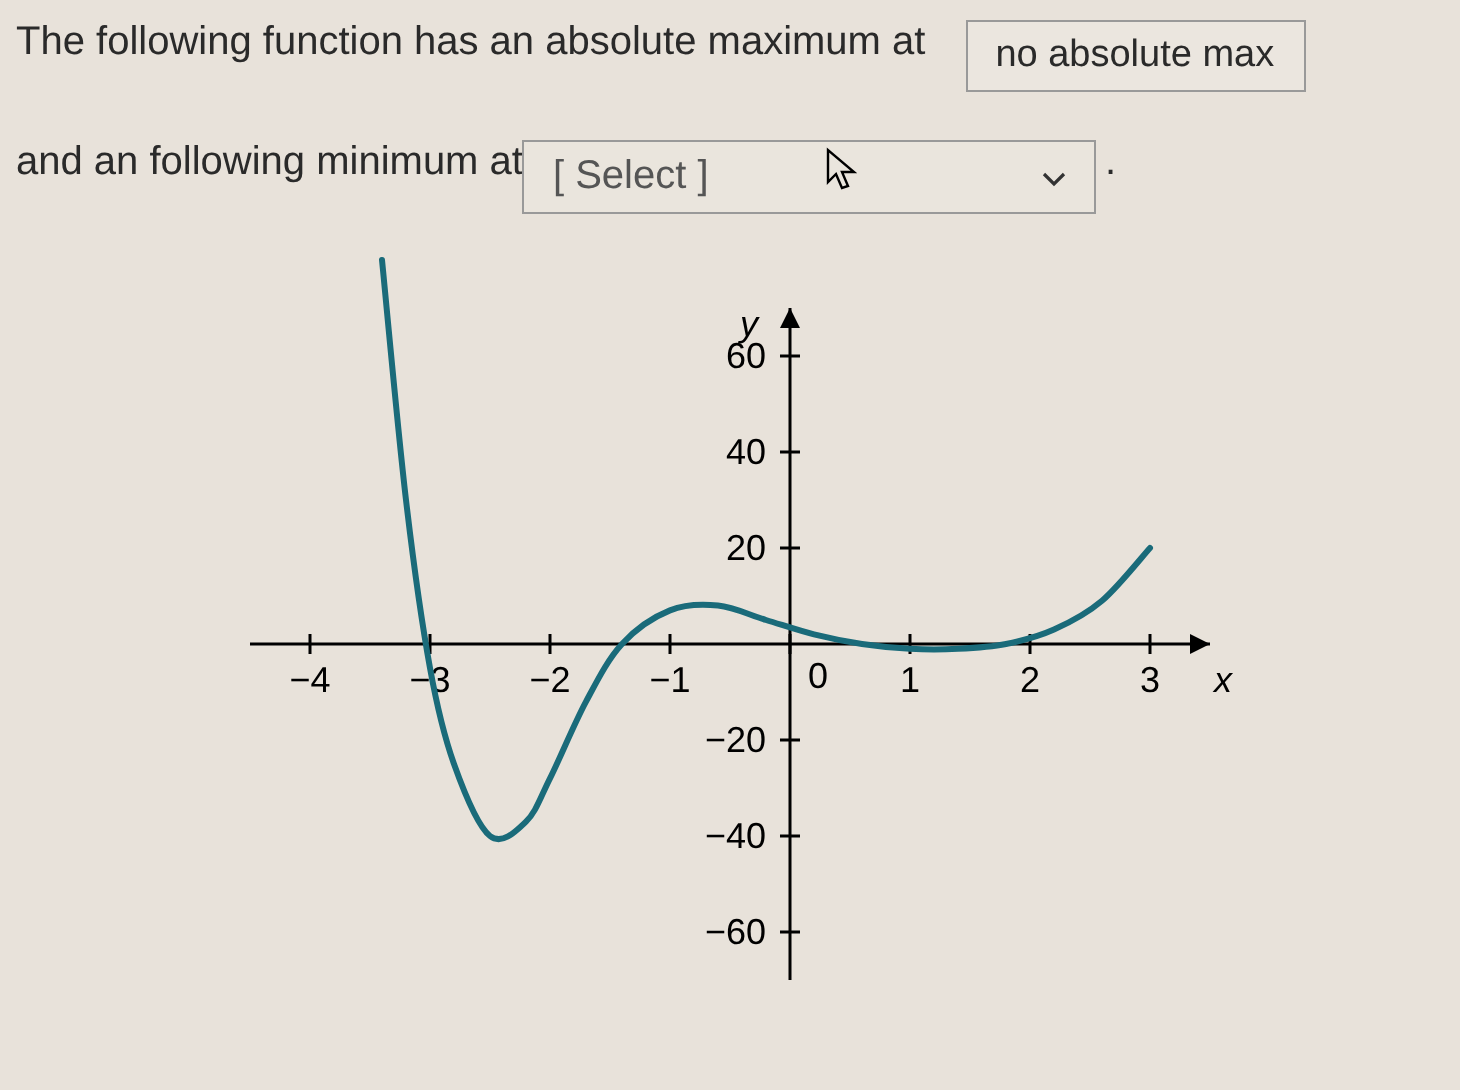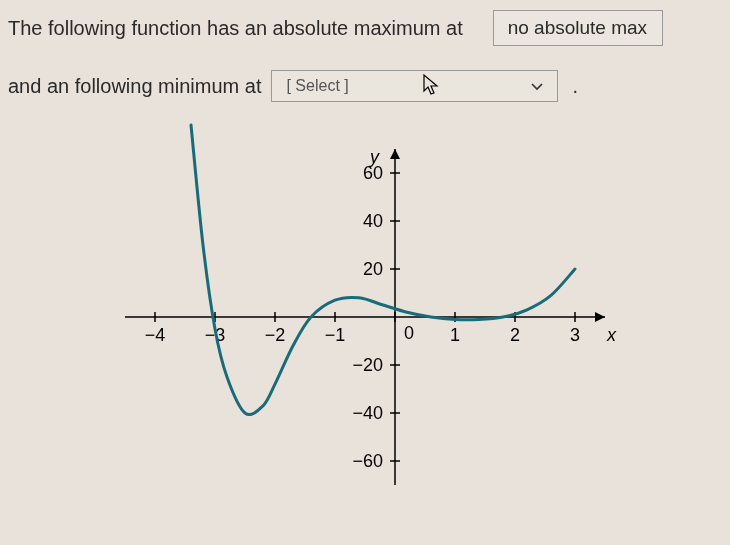--- a/index.html
+++ b/index.html
@@ -9,44 +9,42 @@
       background: #e8e2da;
       font-family: Arial, sans-serif;
       font-size: 20px;
       color: #2a2a2a;
       padding: 10px 8px;
       position: relative;
       overflow: hidden;
     }
     .row {
       display: flex;
-      align-items: center;
       margin-bottom: 24px;
-      gap: 10px;
     }
     .static-text { color: #2a2a2a; }
     .answer-box {
       border: 1px solid #999;
       background: rgba(255,255,255,0.15);
       padding: 6px 14px;
       min-width: 170px;
       font-size: 19px;
       color: #2a2a2a;
       margin-left: 20px;
     }
     .select-box {
       border: 1px solid #999;
       background: rgba(255,255,255,0.1);
       padding: 6px 14px;
       width: 287px;
       display: flex;
       align-items: center;
       justify-content: space-between;
       color: #555;
-      font-size: 16px;
+      font-size: 20px;
       position: relative;
     }
     .chevron {
       font-size: 14px;
       color: #444;
     }
     .cursor {
       position: absolute;
       left: 150px;
       top: 2px;

